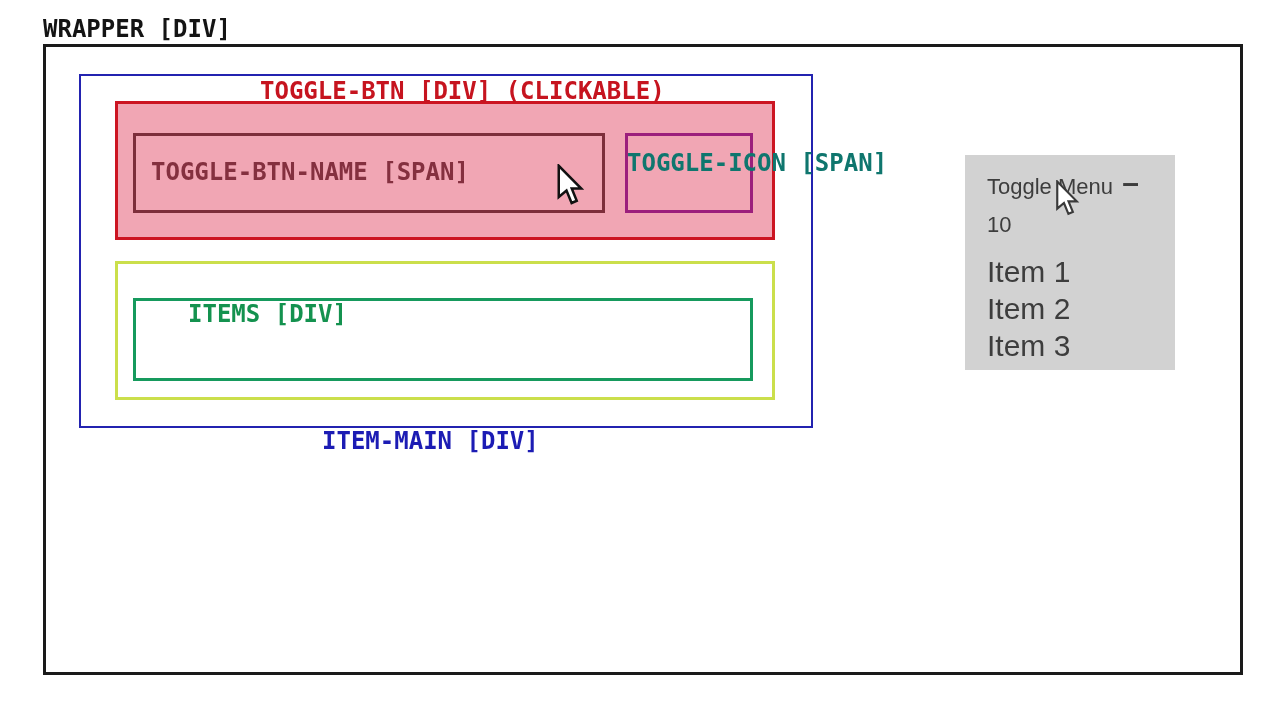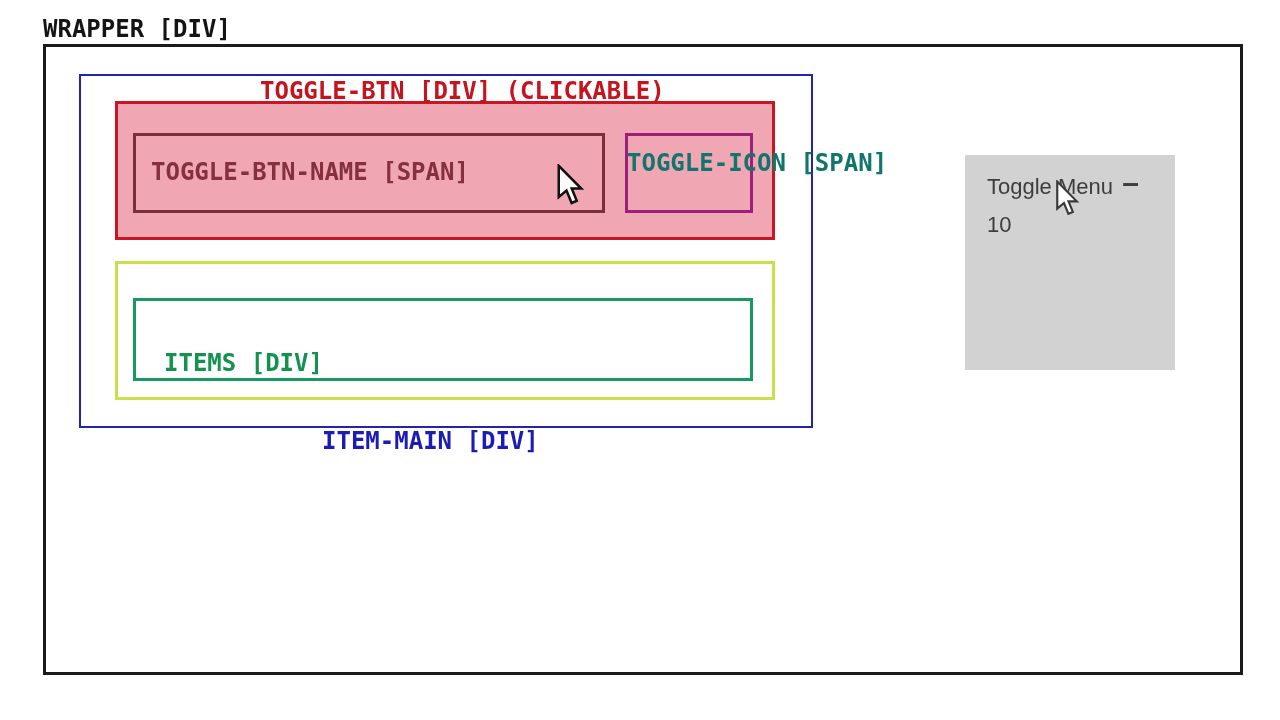--- a/index.html
+++ b/index.html
@@ -41,21 +41,21 @@
 
   
   .toggle-icon-box { left: 625px; top: 133px; width: 128px; height: 80px; border: 3px solid #9c1f7c; z-index: 4; }
   .toggle-icon-label { left: 627px; top: 150px; color: #0f766e; }
 
   
   .item-content-box { left: 115px; top: 261px; width: 660px; height: 139px; border: 3px solid #cbdf4b; z-index: 3; }
   .item-content-label { left: 471px; top: 262px; color: #c9dd4a; }
 
   
-  .items-box { left: 133px; top: 298px; width: 620px; height: 83px; border: 3px solid #169a5d; z-index: 4; display: flex; align-items: flex-end; }
+  .items-box { left: 133px; top: 298px; width: 620px; height: 83px; border: 3px solid #169a5d; z-index: 4; display: flex; align-items: flex-start; padding-left: 24px; }
   .items-label { position: static; color: #14924f; padding-left: 28px; }
 
   
   .menu {
     position: absolute;
     left: 965px; top: 155px;
     width: 210px; height: 215px;
     background: #d2d2d2;
     box-sizing: border-box;
     padding: 13px 0 0 22px;
@@ -108,20 +108,25 @@
 
   <div class="box items-box">
     <span class="lbl items-label">ITEMS [DIV]</span>
   </div>
 
   <div class="menu">
     <div class="menu-header">
       <span class="menu-toggle-label">Toggle Menu 10</span>
       <span class="menu-toggle-icon">–</span>
     </div>
+    <div class="menu-items">
+      <div class="menu-item">Item 1</div>
+      <div class="menu-item">Item 2</div>
+      <div class="menu-item">Item 3</div>
+    </div>
   </div>
 
   <svg class="cursor cursor-1" viewBox="0 0 24 36" xmlns="http://www.w3.org/2000/svg">
     <path d="M3 1 L3 26 L9.2 20.8 L13.3 30.8 L17.4 29 L13.4 19.2 L21 19.2 Z" fill="#ffffff" stroke="#111111" stroke-width="2" stroke-linejoin="miter"></path>
   </svg>
   <svg class="cursor cursor-2" viewBox="0 0 24 36" xmlns="http://www.w3.org/2000/svg">
     <path d="M3 1 L3 26 L9.2 20.8 L13.3 30.8 L17.4 29 L13.4 19.2 L21 19.2 Z" fill="#ffffff" stroke="#3a3a3a" stroke-width="2" stroke-linejoin="miter"></path>
   </svg>
 
 </div>

